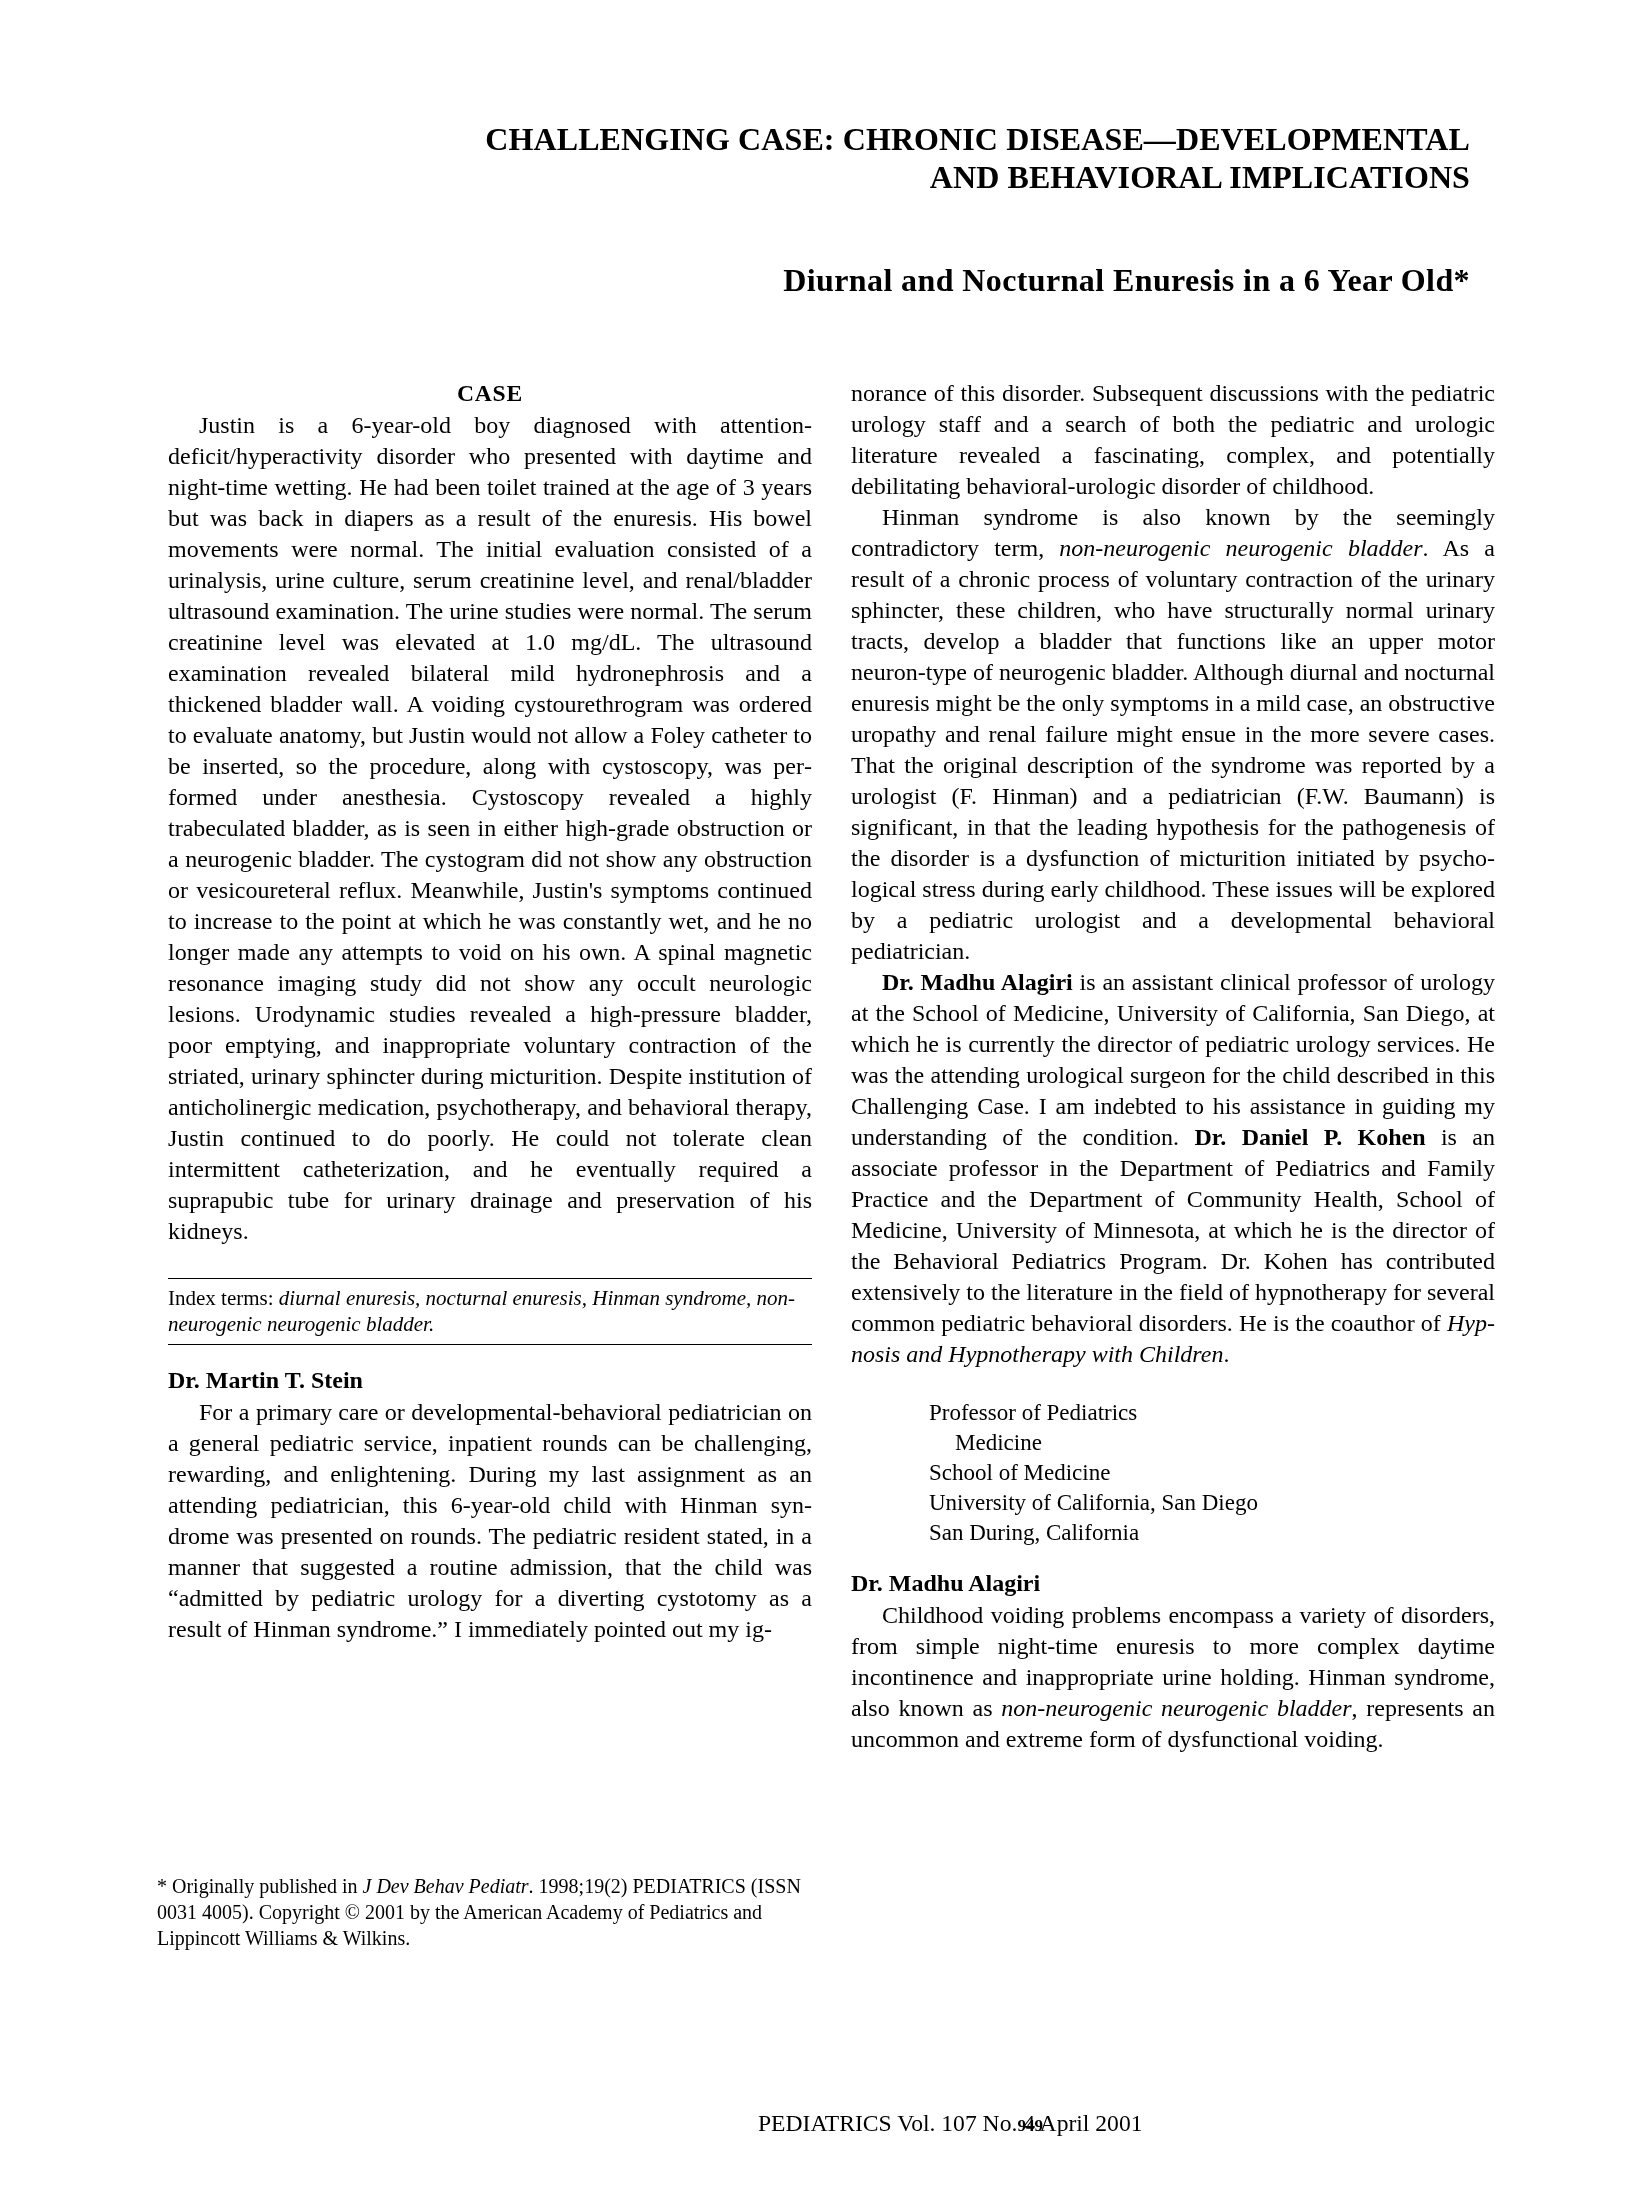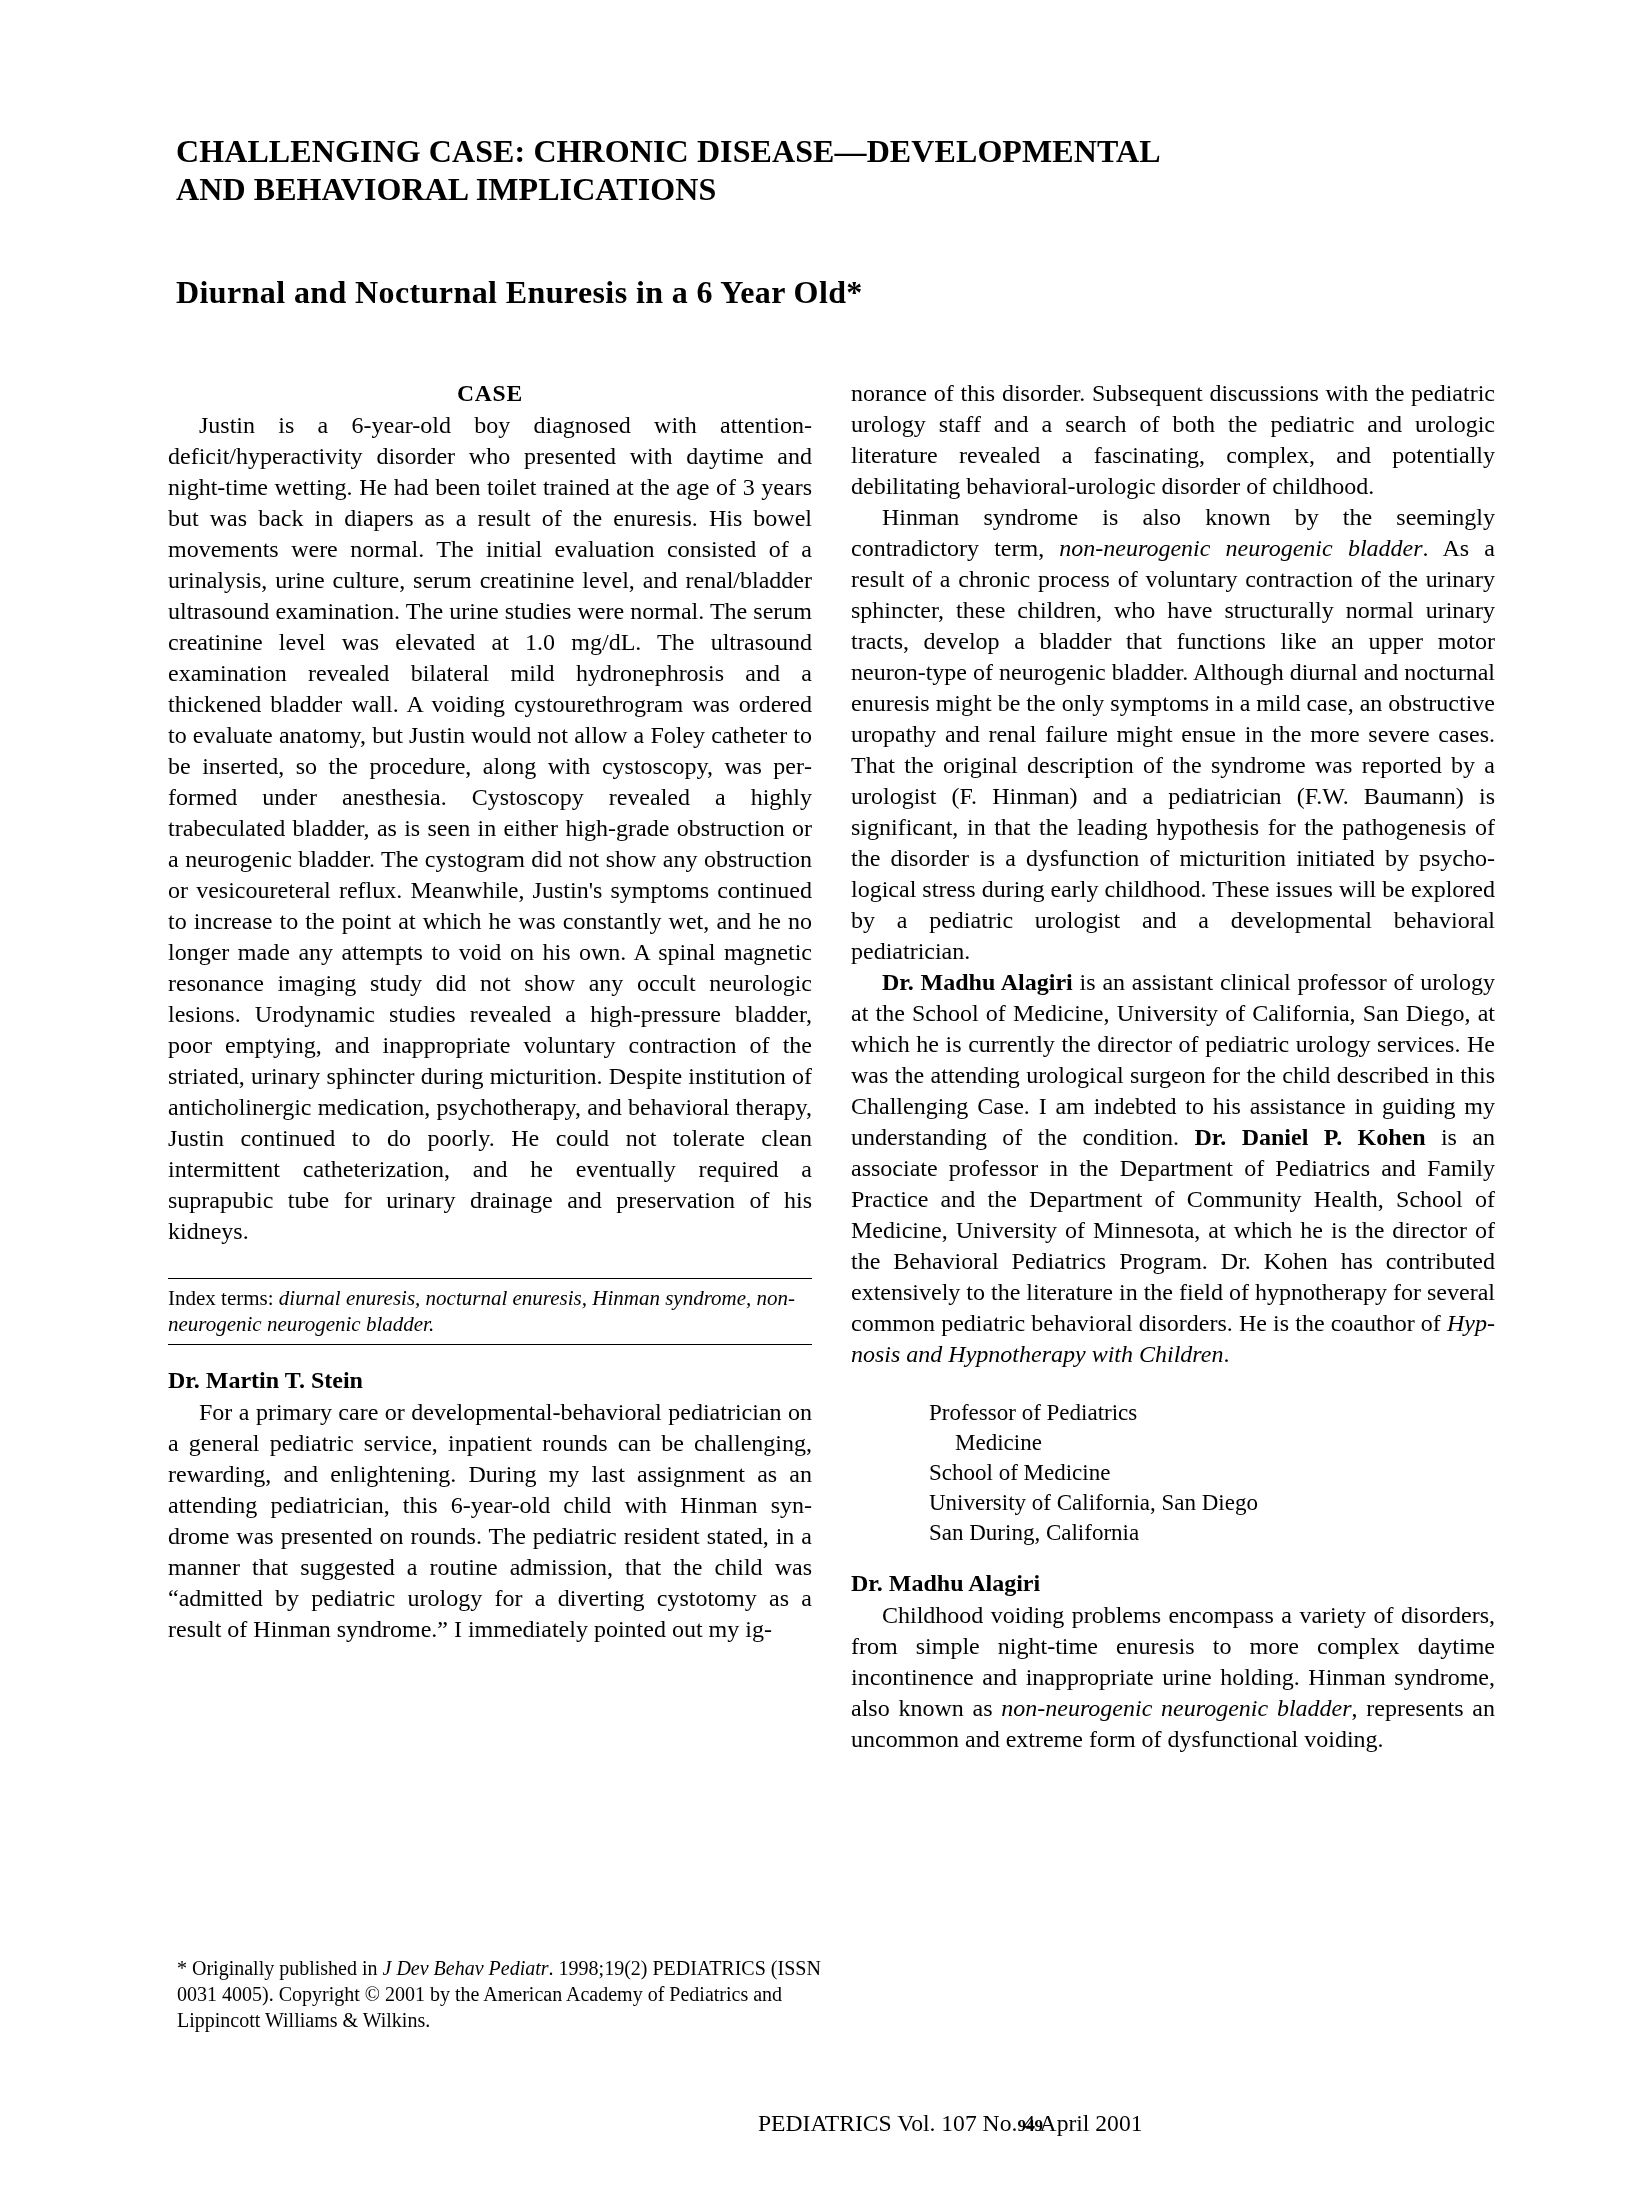--- a/index.html
+++ b/index.html
@@ -17,24 +17,24 @@
     width: 1646px;
     height: 2205px;
     background: #ffffff;
     box-sizing: border-box;
     padding: 0;
     overflow: hidden;
   }
 
   
   .header-block {
-    margin: 12px auto;
+    margin: 0 auto;
     padding-top: 120px;
     width: 1294px;
-    text-align: left;
+    text-align: right;
   }
   .section-heading {
     font-family: "Liberation Serif", "DejaVu Serif", serif;
     font-size: 32px;
     font-weight: bold;
     line-height: 1.20;
     letter-spacing: 0.1px;
     margin: 0;
   }
   .section-heading .line2 {
@@ -107,23 +107,22 @@
     font-size: 21px;
     line-height: 26px;
     text-align: left;
     margin: 0;
   }
 
   
   .footnote {
     position: absolute;
     left: 157px;
-    top: 1955px;
+    top: 1873px;
     width: 644px;
-    margin-left: 20px;
   }
   .footnote p {
     font-size: 20px;
     line-height: 26px;
     text-align: left;
     margin: 0;
     font-family: "Liberation Serif", "DejaVu Serif", serif;
   }
 
   

